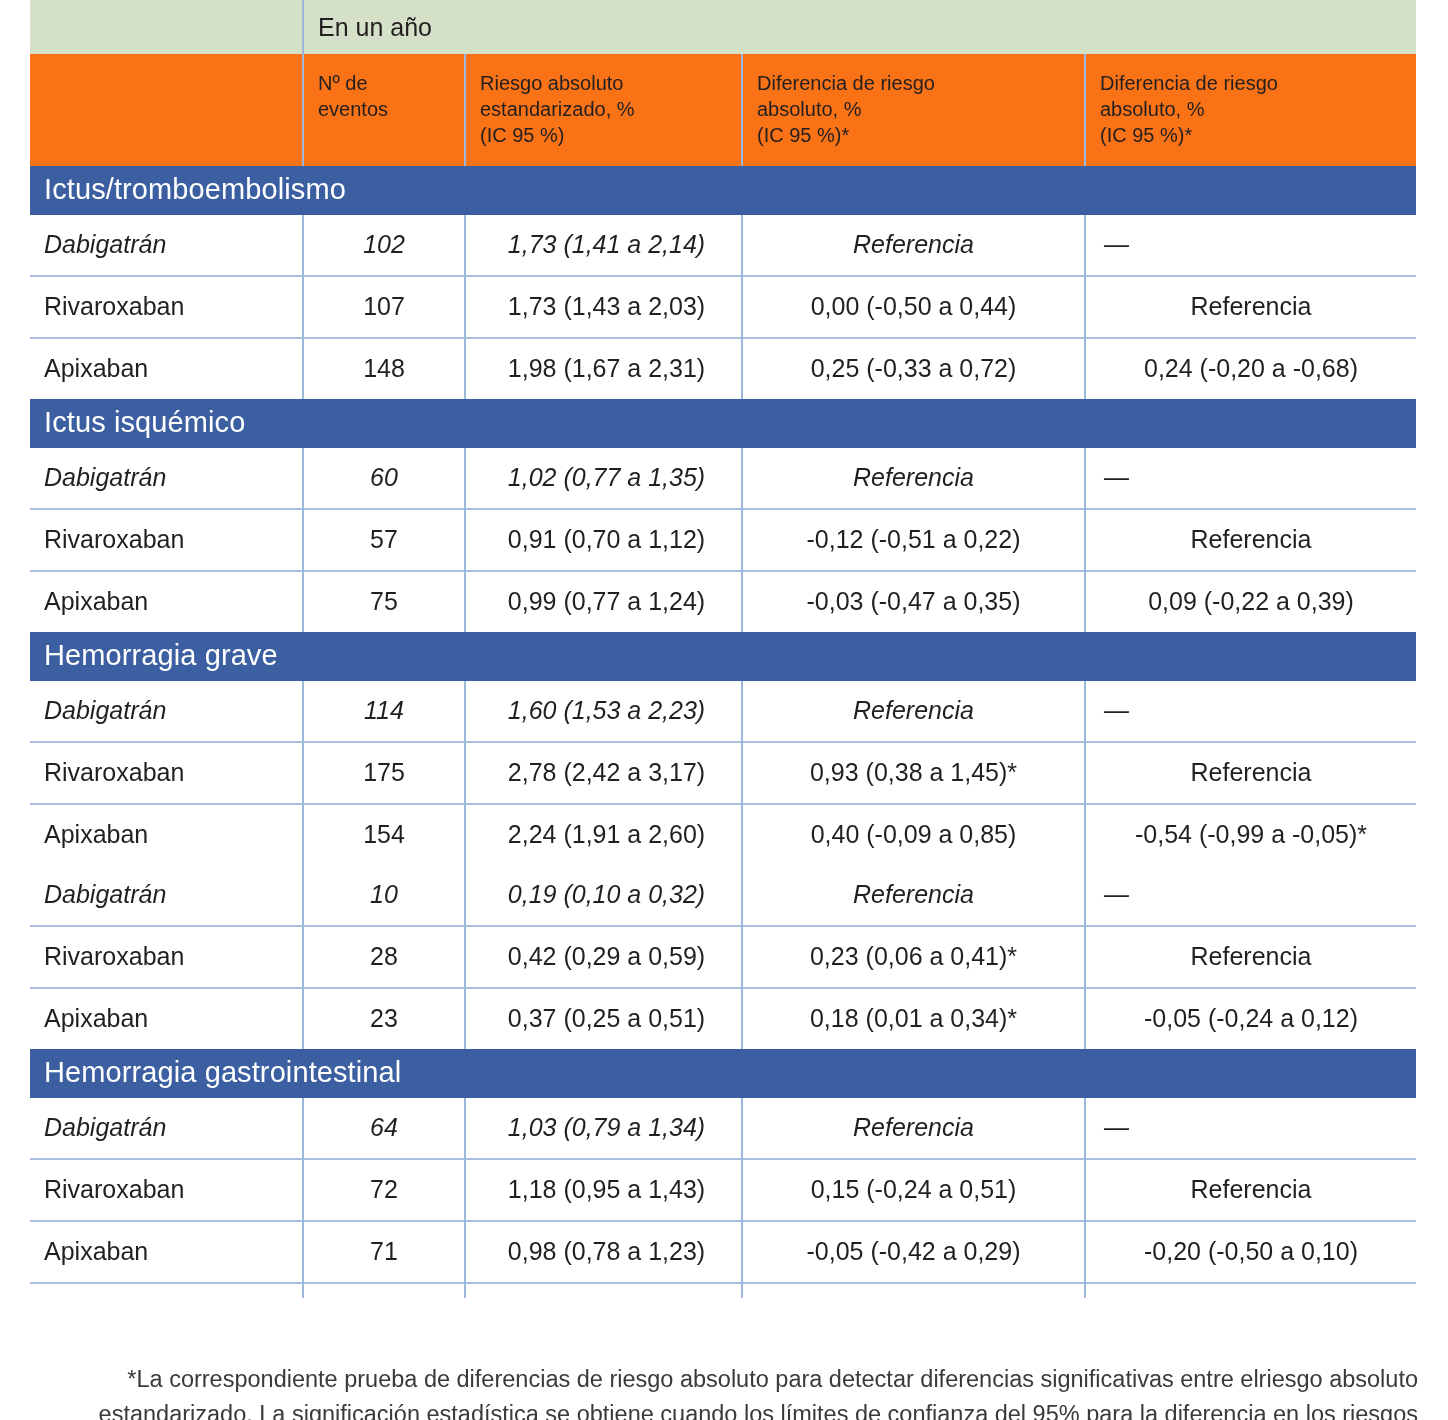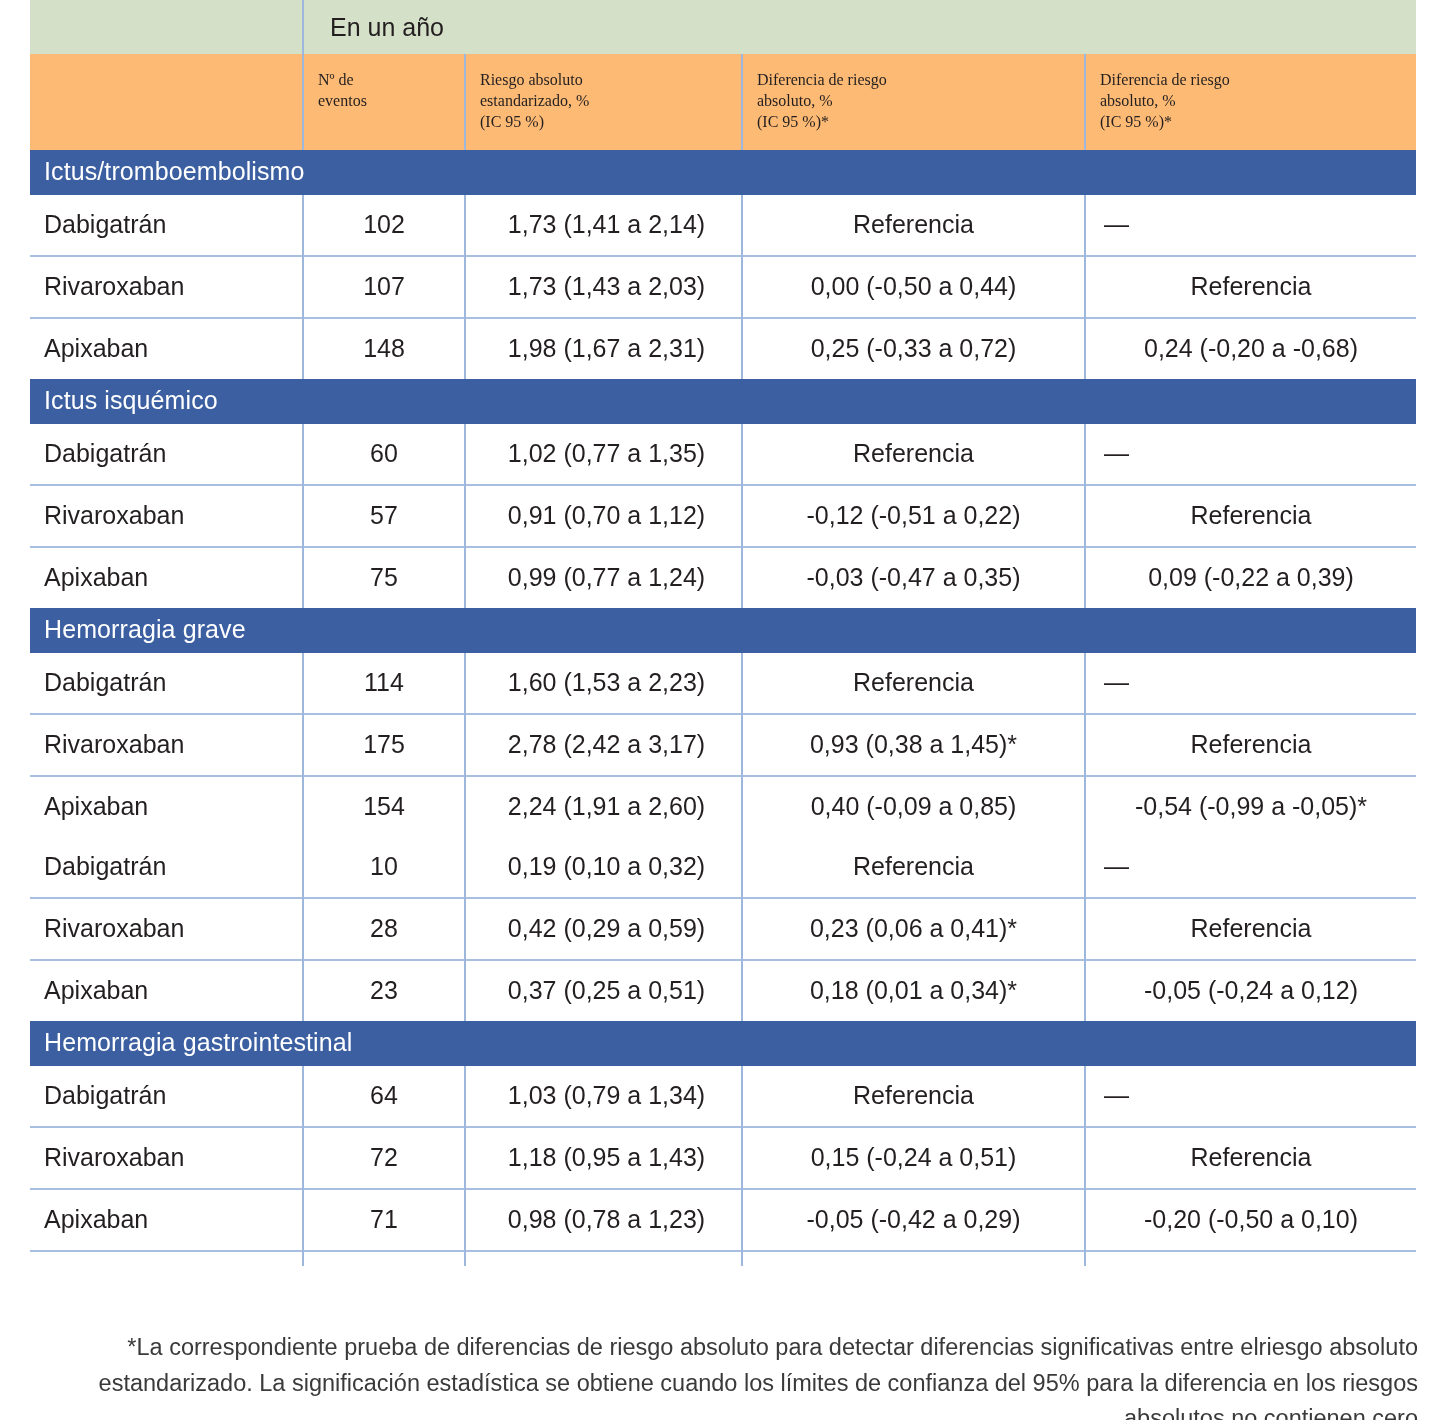--- a/index.html
+++ b/index.html
@@ -42,65 +42,65 @@
     background: #d5e0c8;
     height: 54px;
     padding: 0;
     vertical-align: middle;
     border: 0;
   }
   tr.banner-row td.banner-empty {
     background: #d5e0c8;
   }
   tr.banner-row td.banner-label {
-    padding-left: 26px;
+    padding-left: 14px;
     font-size: 25px;
     color: #231f20;
     border-left: 2px solid #9db7dd;
   }
 
   
   tr.head-row td {
-    background: #fdba74;
+    background: #f97316;
     vertical-align: top;
     padding: 16px 12px 18px 14px;
-    font-size: 16px;
+    font-size: 20px;
     line-height: 1.30;
     color: #231f20;
     border: 0;
-    font-family: Liberation Serif, serif;
   }
   tr.head-row td.hdr-div {
     border-left: 2px solid #9db7dd;
   }
   tr.head-row td.head-blank {
     padding: 0;
   }
 
   
   tr.section-row td {
     background: #3b5fa0;
     color: #ffffff;
-    font-size: 25px;
+    font-size: 29px;
     padding: 7px 0 9px 14px;
     border: 0;
     letter-spacing: .1px;
   }
 
   
   tr.data-row td {
     font-size: 25px;
     color: #231f20;
     height: 48px;
     padding: 5px 10px 7px 10px;
     border-top: 2px solid #a8bfe2;
     background: #ffffff;
   }
   tr.data-row.first-in-section td {
     border-top: 0;
+    font-style: italic;
   }
   tr.data-row td.col-drug {
     text-align: left;
     padding-left: 14px;
   }
   tr.data-row td.col-events {
     text-align: center;
     border-left: 2px solid #9db7dd;
     margin-top: 24px;
   }

